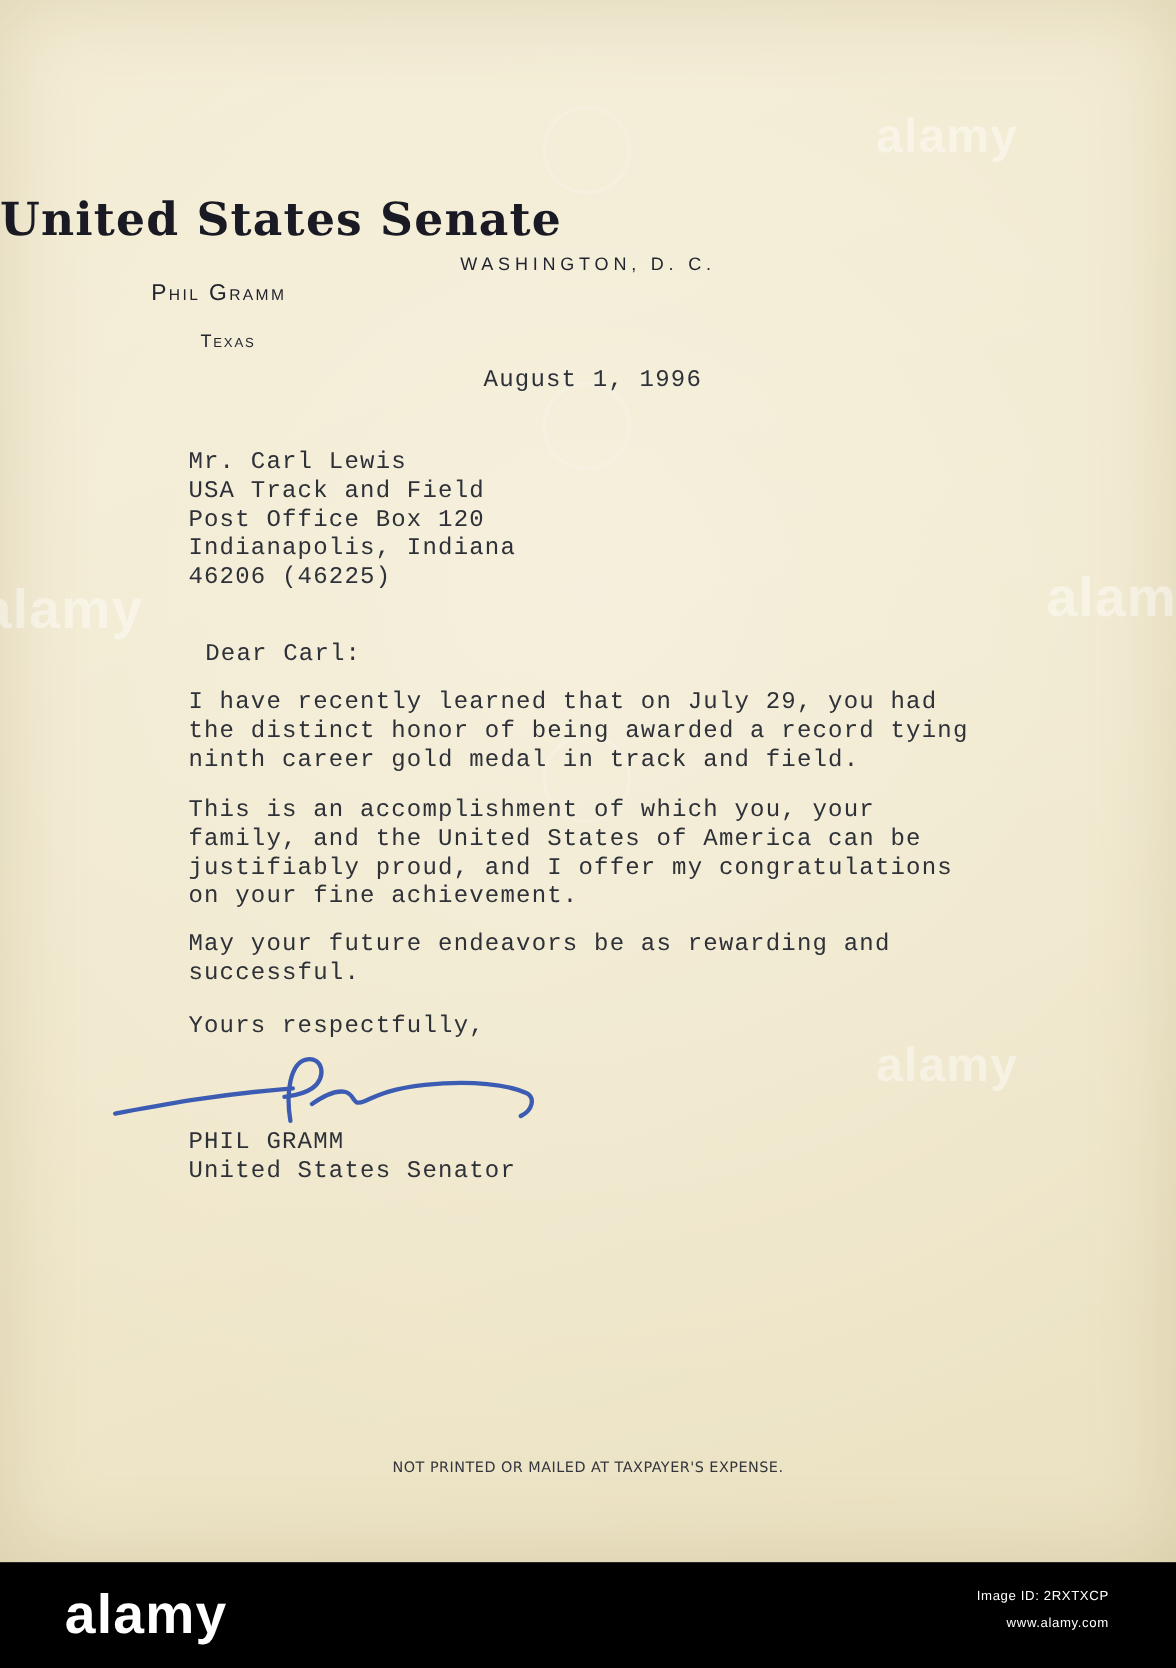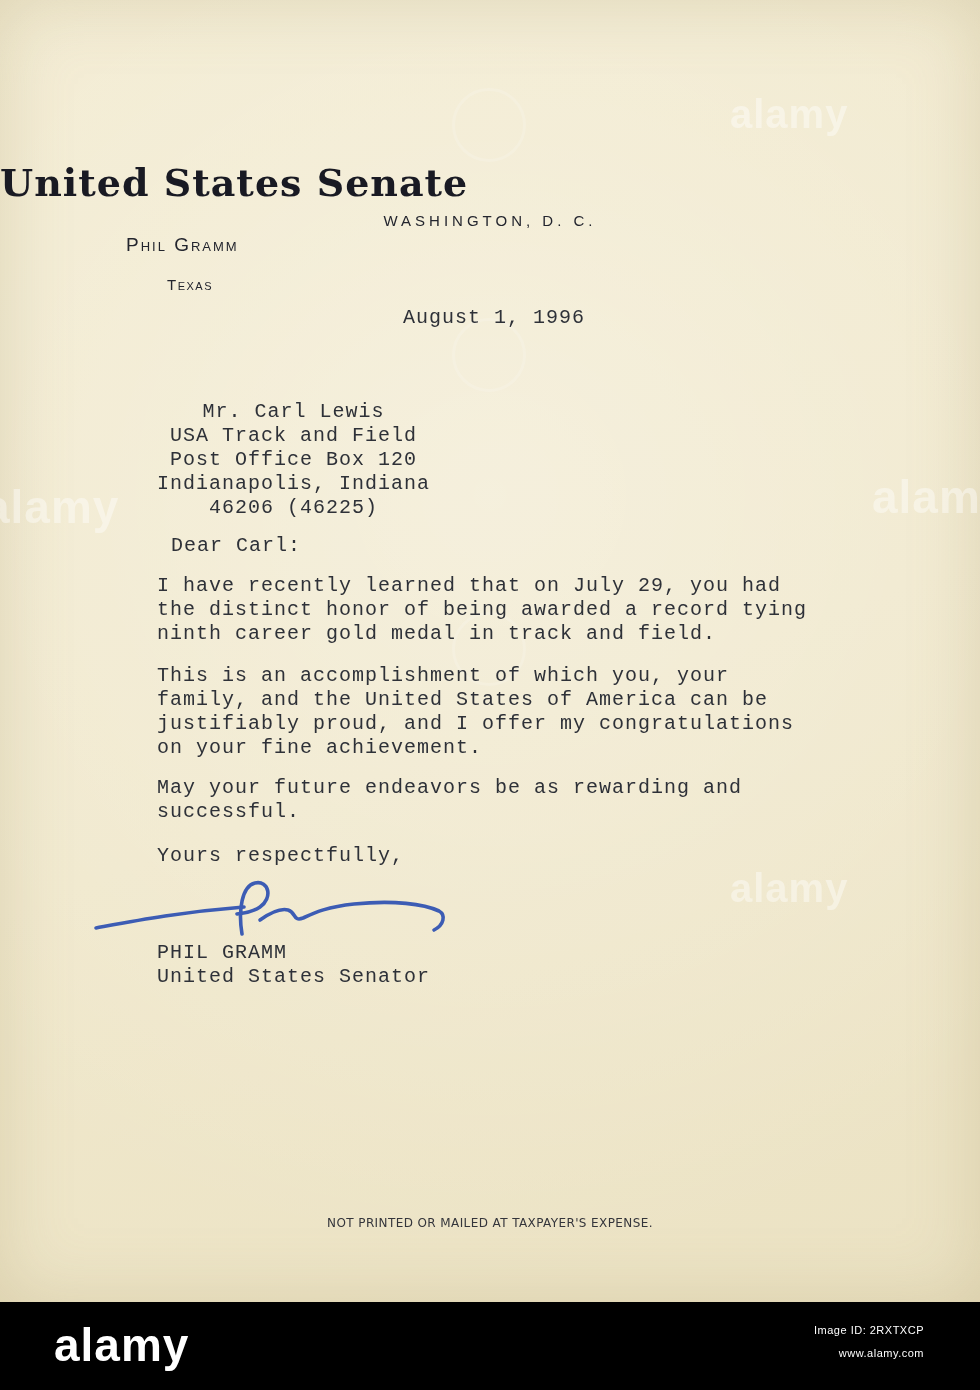--- a/index.html
+++ b/index.html
@@ -60,21 +60,21 @@
     text-align:center;
     font-family:"Liberation Sans", sans-serif;
     font-variant:small-caps;
     font-size:15px;
     letter-spacing:1.5px;
     color:#23252e;
     margin-top:20px;
   }
 
   .date        { position:absolute; left:403px; top:306px; }
-  .recipient   { position:absolute; left:157px; top:400px;text-align:center; }
+  .recipient   { position:absolute; left:157px; top:374px; }
   .salutation  { position:absolute; left:171px; top:534px; }
   .para1       { position:absolute; left:157px; top:574px; }
   .para2       { position:absolute; left:157px; top:664px; }
   .para3       { position:absolute; left:157px; top:776px; }
   .closing     { position:absolute; left:157px; top:844px; }
 
   .signature {
     position:absolute; left:92px; top:876px; width:370px; height:78px;
   }
   .signature svg { width:100%; height:100%; }

